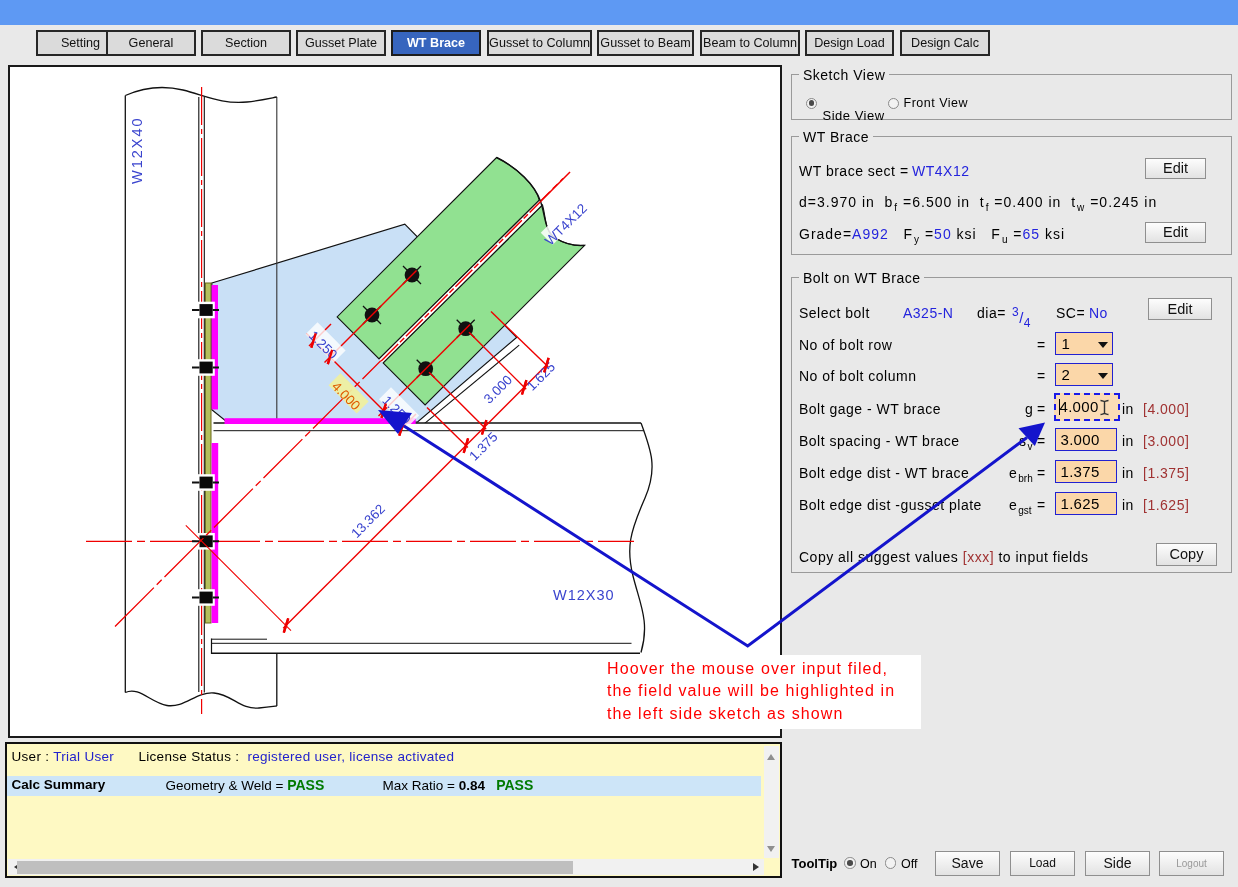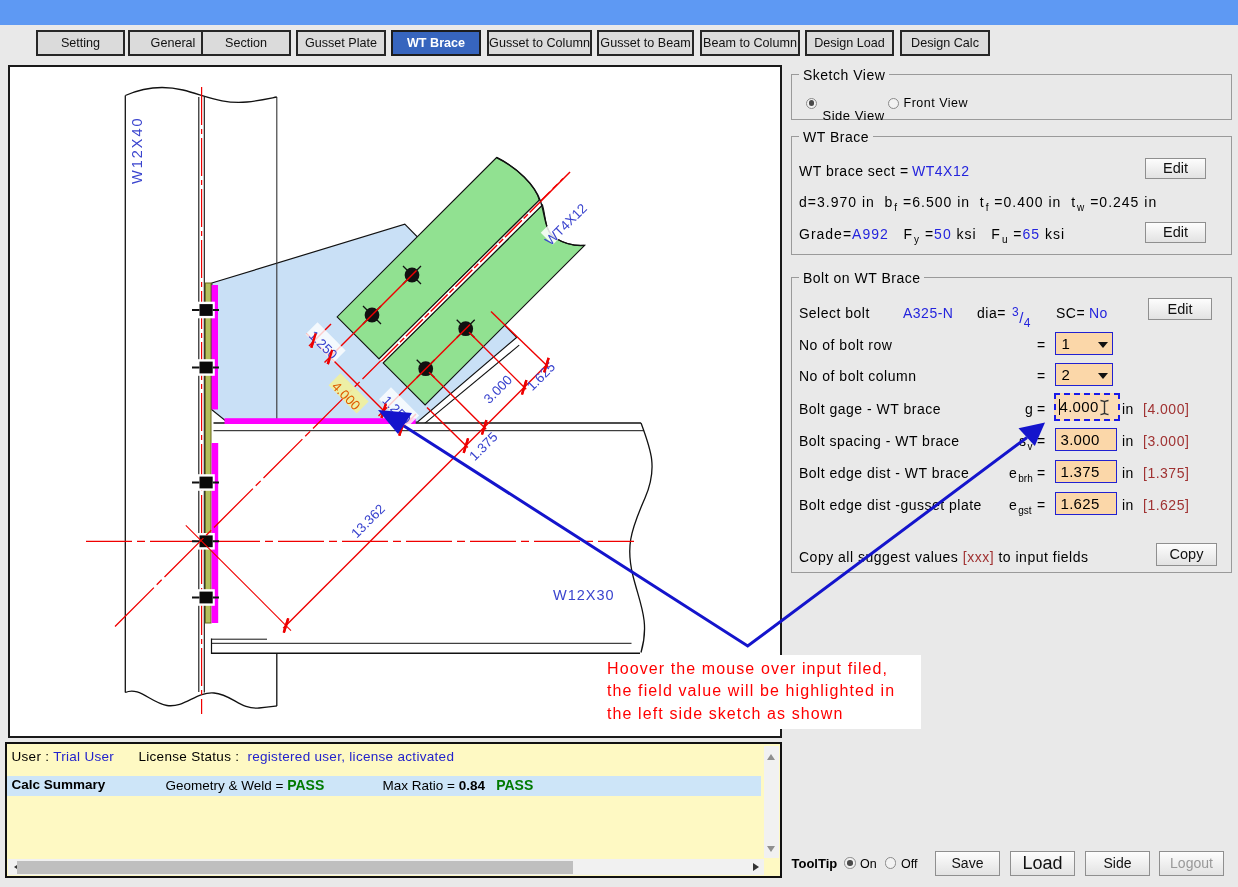--- a/index.html
+++ b/index.html
@@ -23,21 +23,21 @@
 .sup3{font-size:12px;vertical-align:7px;}
 .sub4{font-size:12px;vertical-align:-4px;}
 </style>
 </head>
 <body>
 <div id="page">
 
 <div class="abs" style="left:0;top:0;width:1238px;height:25px;background:#5E99F3;"></div>
 
 <div class="tab" style="left:11px;width:89px;margin-left:25px;">Setting</div>
-<div class="tab" style="left:106px;width:90px;margin-left:22px;">General</div>
+<div class="tab" style="left:106px;width:90px;">General</div>
 <div class="tab" style="left:201px;width:90px;">Section</div>
 <div class="tab" style="left:296px;width:90px;">Gusset Plate</div>
 <div class="tab active" style="left:391px;width:90px;">WT Brace</div>
 <div class="tab" style="left:487px;width:105px;">Gusset to Column</div>
 <div class="tab" style="left:597px;width:97px;">Gusset to Beam</div>
 <div class="tab" style="left:700px;width:100px;">Beam to Column</div>
 <div class="tab" style="left:805px;width:89px;">Design Load</div>
 <div class="tab" style="left:900px;width:90px;">Design Calc</div>
 
 <div class="abs" style="left:8px;top:65px;width:774px;height:673px;background:#fff;border:2px solid #1a1a1a;box-sizing:border-box;">
@@ -259,23 +259,23 @@
   <div class="abs" style="left:9px;top:1.5px;width:556px;height:13px;background:#BFBFBF;"></div>
  </div>
 </div>
 
 <div class="abs" style="left:791.5px;top:856px;font-size:13px;font-weight:bold;color:#000;">ToolTip</div>
 <div class="radio sel" style="left:844px;top:857px;width:11.5px;height:11.5px;"></div>
 <div class="abs" style="left:860px;top:857px;font-size:12.5px;color:#000;">On</div>
 <div class="radio" style="left:884.5px;top:857px;width:11.5px;height:11.5px;"></div>
 <div class="abs" style="left:901px;top:857px;font-size:12.5px;color:#000;">Off</div>
 <div class="btn" style="left:935px;top:851px;width:65px;height:25px;line-height:23px;font-size:14px;">Save</div>
-<div class="btn" style="left:1010px;top:851px;width:65px;height:25px;line-height:23px;font-size:18px;">Load</div>
+<div class="btn" style="left:1010px;top:851px;width:65px;height:25px;line-height:23px;font-size:12px;">Load</div>
 <div class="btn" style="left:1085px;top:851px;width:65px;height:25px;line-height:23px;font-size:14px;">Side</div>
-<div class="btn" style="left:1159px;top:851px;width:65px;height:25px;line-height:23px;font-size:14px;color:#999;">Logout</div>
+<div class="btn" style="left:1159px;top:851px;width:65px;height:25px;line-height:23px;font-size:10px;color:#999;">Logout</div>
 
 <div class="abs" style="left:603.5px;top:655px;width:317.5px;height:73.5px;background:#fff;z-index:40;">
 <div style="position:absolute;left:3.5px;top:3px;font-size:16px;letter-spacing:1.1px;color:#F00;line-height:22.4px;white-space:pre;">Hoover the mouse over input filed,
 the field value will be highlighted in
 the left side sketch as shown</div>
 </div>
 
 <svg width="1238" height="887" viewBox="0 0 1238 887" style="position:absolute;left:0;top:0;pointer-events:none;z-index:50;">
 <path d="M404,426 L747.7,646 L1027,437.5" stroke="#1414CC" stroke-width="3" fill="none"></path>
 <path d="M378,410 L412,413 L398,434 Z" fill="#1414CC"></path>

